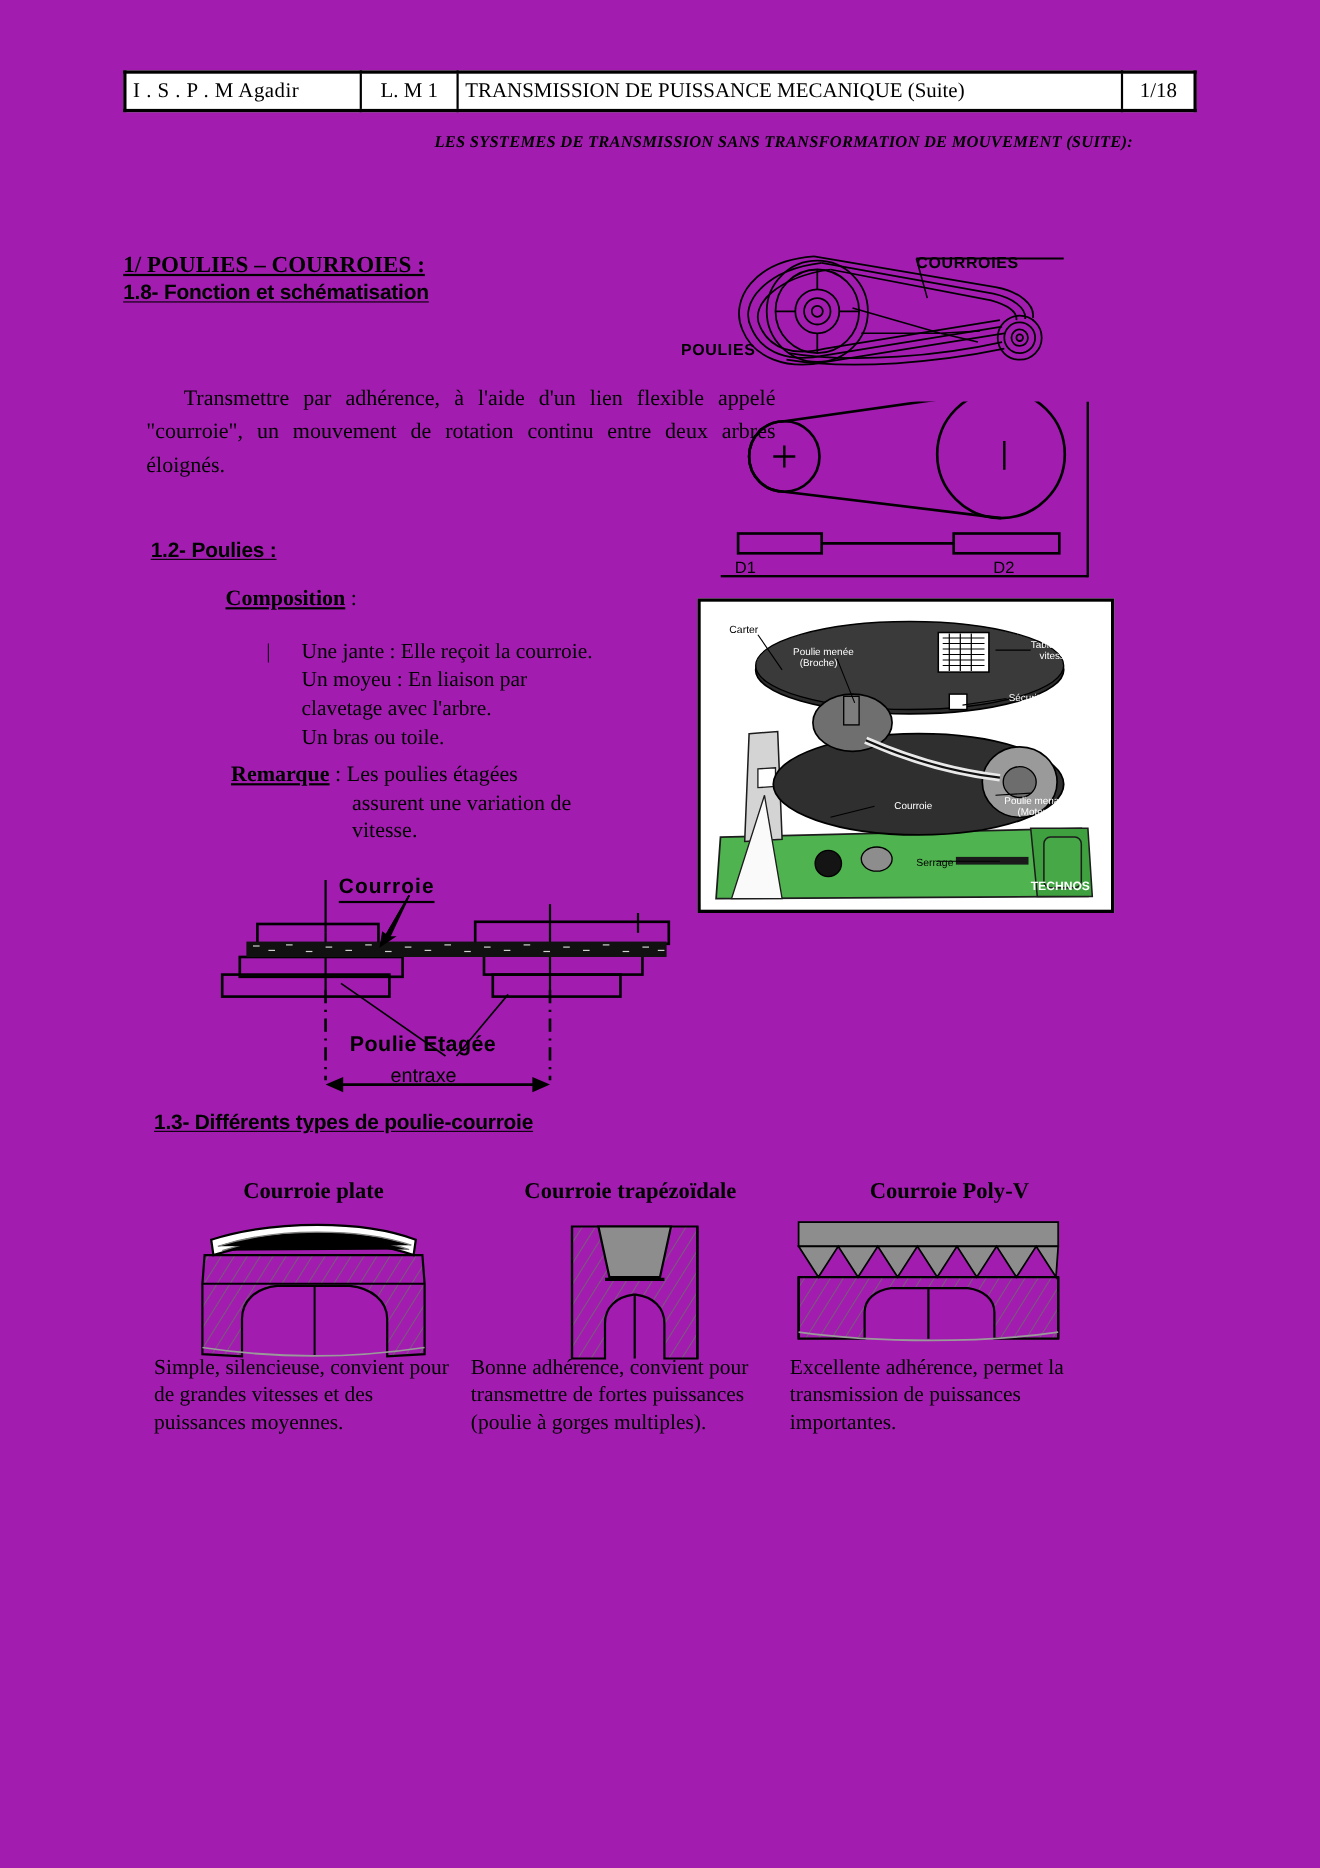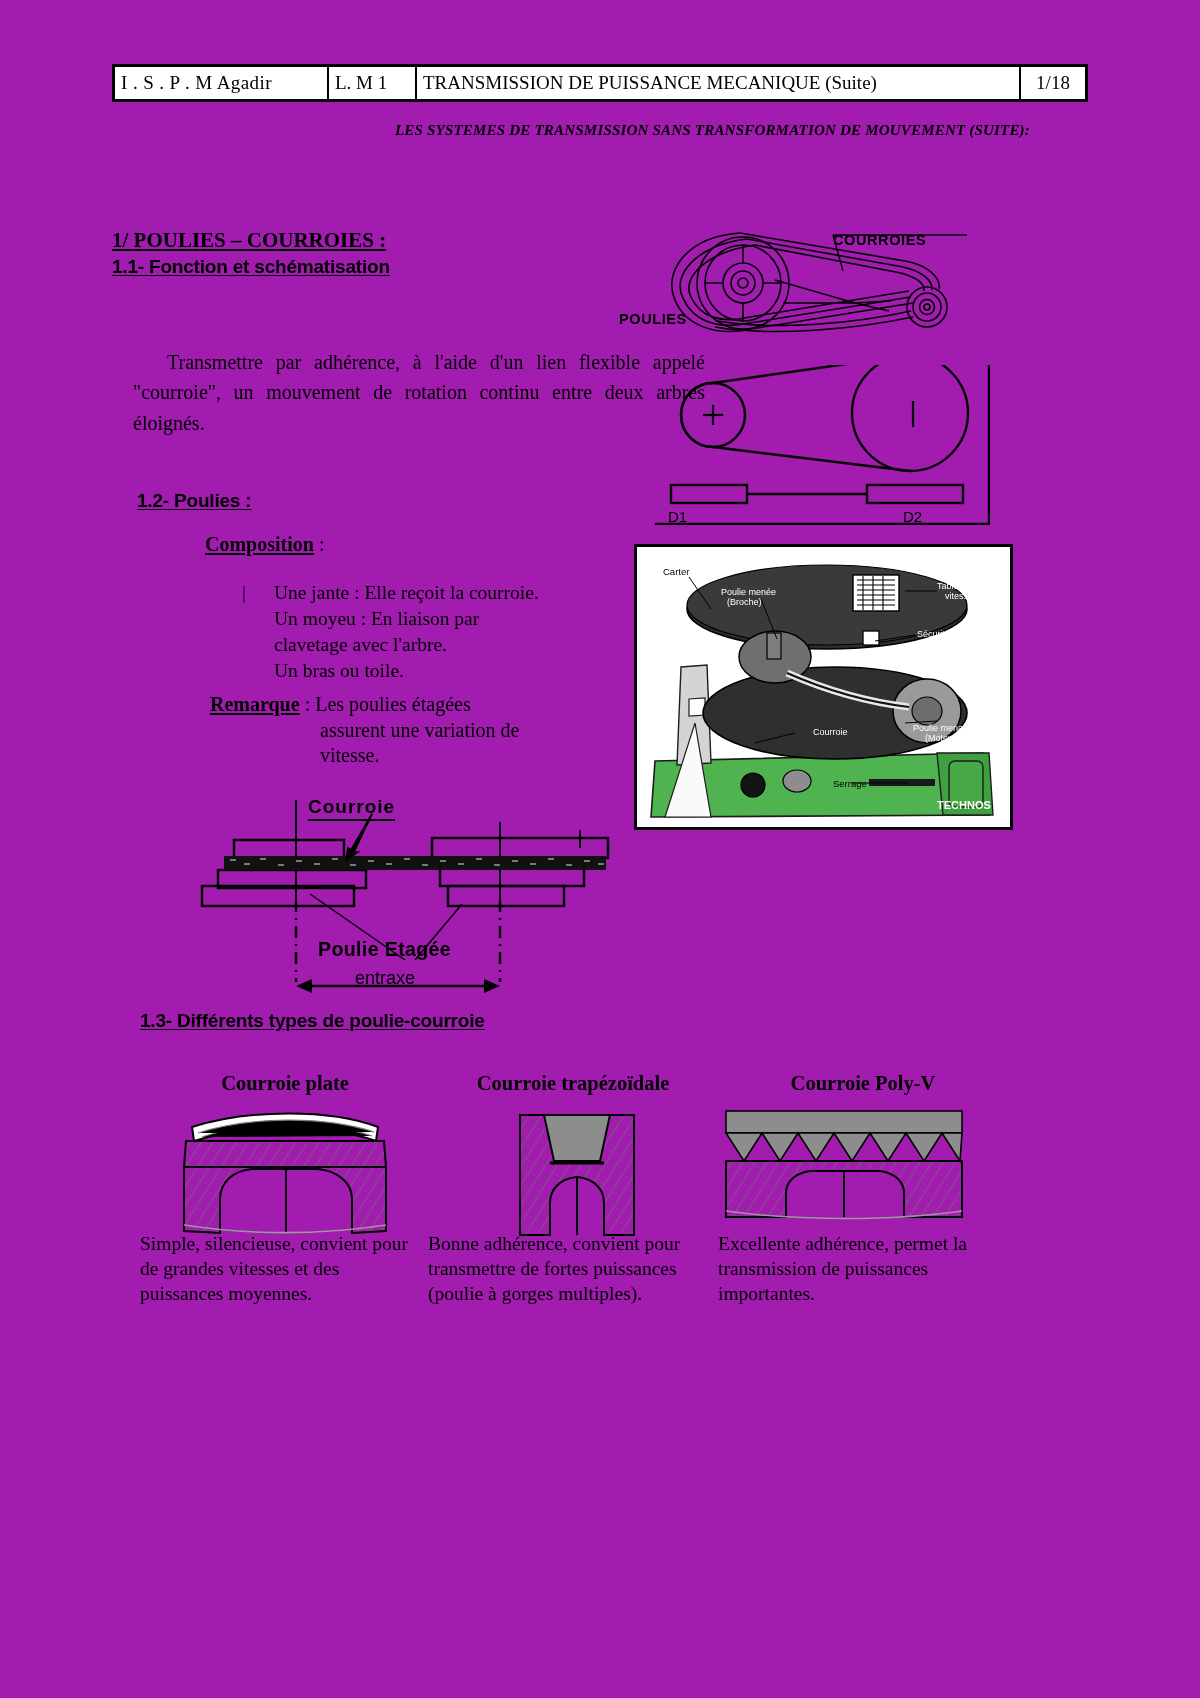--- a/index.html
+++ b/index.html
@@ -31,21 +31,21 @@
     border: 2px solid #000;
     padding: 2px 6px;
     font-family: "Liberation Serif", serif;
     font-size: 19px;
     line-height: 1.18;
     white-space: nowrap;
     vertical-align: middle;
     height: 28px;
   }
   .hdr-ispm { width: 200px; letter-spacing: 0.4px; }
-  .hdr-lm   { width: 74px; text-align: left; }
+  .hdr-lm   { width: 74px; text-align: center; }
   .hdr-title{ font-size: 19.5px; }
   .hdr-page { width: 52px; text-align: center; margin-left: 32px; }
 
   
   .doc-title {
     position: absolute;
     left: 170px;
     top: 120px;
     width: 860px;
     text-align: right;
@@ -299,21 +299,21 @@
       <td class="hdr-lm">L. M 1</td>
       <td class="hdr-title">TRANSMISSION DE PUISSANCE MECANIQUE (Suite)</td>
       <td class="hdr-page">1/18</td>
     </tr>
   </tbody>
     </table>
 
   <div class="doc-title">LES SYSTEMES DE TRANSMISSION SANS TRANSFORMATION DE MOUVEMENT (SUITE):</div>
 
   <div class="h-sec" id="sec1">1/ POULIES – COURROIES :</div>
-  <div class="h-sub" id="sec11">1.1- Fonction et schématisation</div>
+  <div class="h-sub" id="sec11">1.8- Fonction et schématisation</div>
 
   <div class="para-fonction">Transmettre par adhérence, à l'aide d'un lien flexible appelé "courroie", un mouvement de rotation continu entre deux arbres éloignés.</div>
 
   <div class="fig-topright">
     <svg width="335" height="140" viewBox="0 0 335 140">
       <g class="stroke-k" stroke-width="1.6">
 
         <path d="M85 8 C 30 12, 8 48, 20 75 C 30 100, 60 112, 96 104 L 258 78"></path>
         <path d="M92 14 C 42 20, 16 50, 28 73 C 38 96, 62 105, 95 98 L 256 72"></path>
         <path d="M100 20 C 52 27, 26 52, 36 72 C 45 92, 66 99, 95 92 L 254 66"></path>

